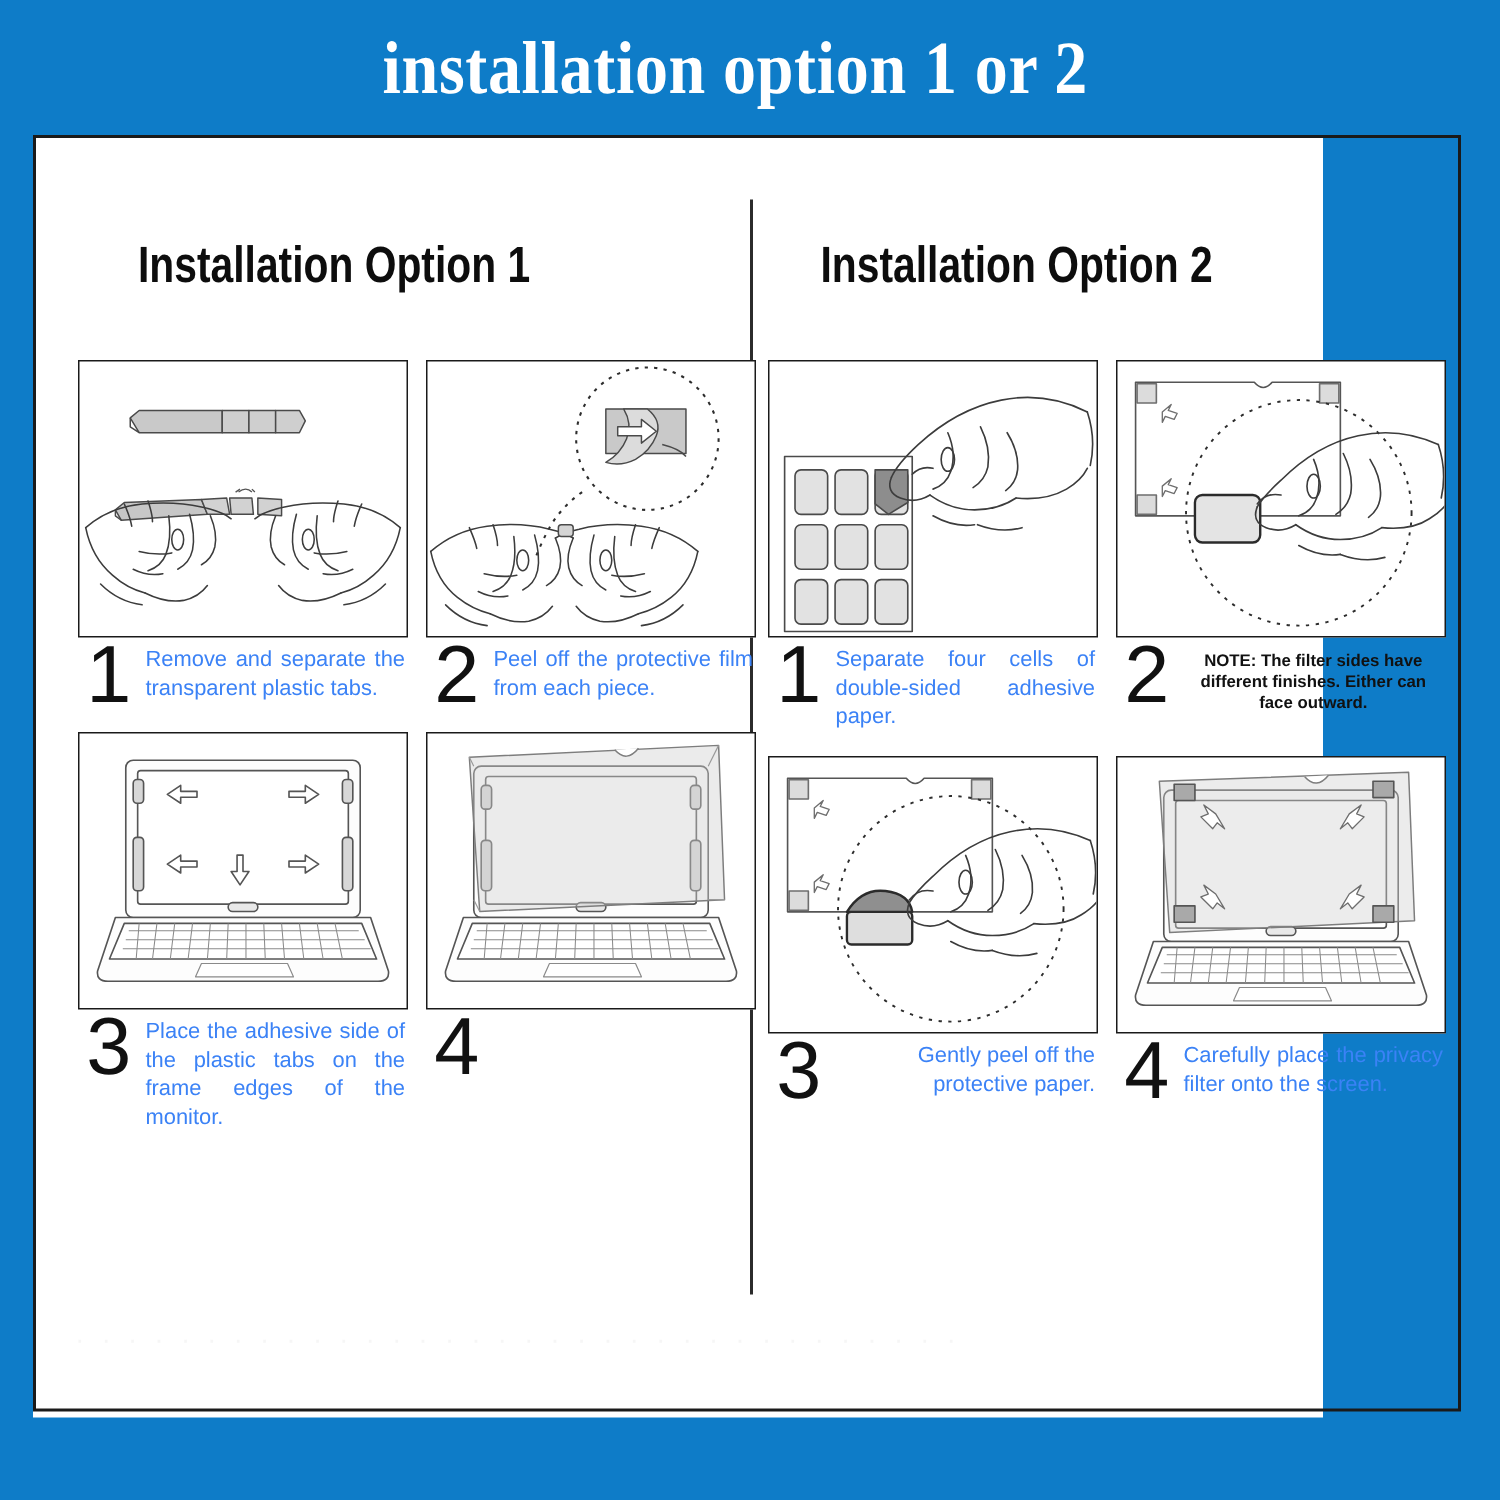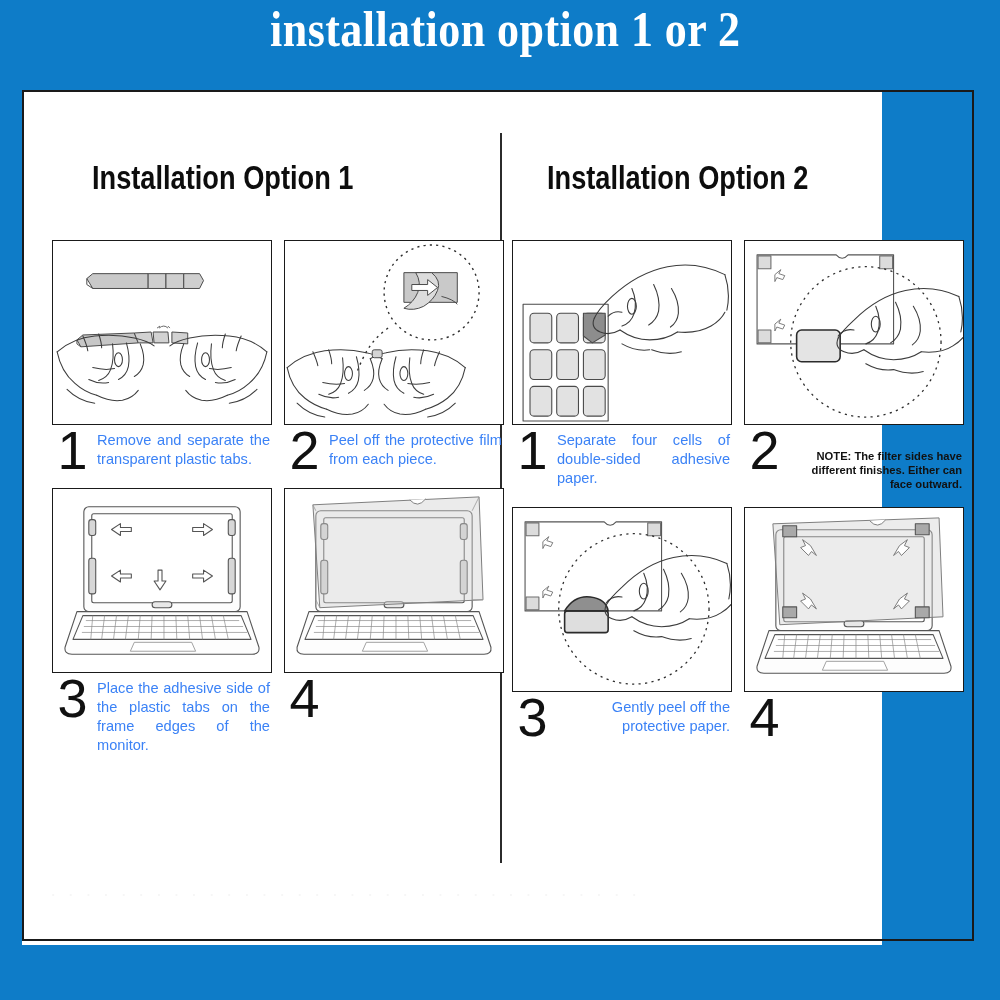--- a/index.html
+++ b/index.html
@@ -6,22 +6,22 @@
   body{
     width:1000px;height:1000px;overflow:hidden;
     background:#0E7CC8;
     font-family:"Liberation Sans", sans-serif;
     -webkit-font-smoothing:antialiased;
   }
   .page{position:relative;width:1000px;height:1000px;}
 
   
   .banner{
-    position:absolute;left:15px;top:0;width:980px;height:90px;
-    display:flex;align-items:flex-start;justify-content:center;
+    position:absolute;left:0;top:0;width:980px;height:90px;
+    display:flex;align-items:center;justify-content:center;
   }
   .banner-title{
     color:#ffffff;
     font-family:"Liberation Serif", serif;
     font-weight:bold;
     font-size:50px;
     letter-spacing:0.5px;
     transform:scaleX(0.88);
     transform-origin:center center;
     white-space:nowrap;
@@ -87,24 +87,24 @@
   .body{
     flex:1 1 auto;
     font-family:"Liberation Sans", sans-serif;
     font-size:14.6px;line-height:1.30;color:#3b82f6;
     text-align:justify;
     hyphens:none;
     padding-top:4px;
   }
   .body.nojust{text-align:right;}
   .note{
-    margin-top:22px;
+    margin-top:7px;
     font-size:11.2px;line-height:1.25;
     font-weight:bold;color:#111;
-    text-align:right;
+    text-align:center;
   }
 
   
   .watermark{
     position:absolute;left:28px;bottom:36px;width:900px;height:26px;
     color:#f4f4f4;
     font-family:"Liberation Sans", sans-serif;
     font-size:19px;letter-spacing:3px;white-space:nowrap;overflow:hidden;
     opacity:0.75;
   }
@@ -490,20 +490,21 @@
                   <path d="M40 128 L38 152 M52 128 L49 152 M64 128 L61 152 M76 128 L73 152
                            M88 128 L86 152 M100 128 L99 152 M112 128 L112 152 M124 128 L125 152
                            M136 128 L138 152 M148 128 L151 152 M160 128 L164 152 M172 128 L177 152"></path>
                 </g>
                 <path d="M82 155 L140 155 L144 164 L78 164 Z" fill="#ffffff" stroke="#8a8a8a" stroke-width="0.8"></path>
               </g>
             </svg>
           </div>
           <div class="steptext">
             <div class="num">4</div>
+            <div class="body">Carefully place the privacy filter onto the screen.</div>
           </div>
         </div>
       </div>
     </div>
 
     <div class="watermark">· · · · · · · · · · · · · · · · · · · · · · · · · · · · · · · · · ·</div>
   </div>
 </div>
 
 </body></html>

